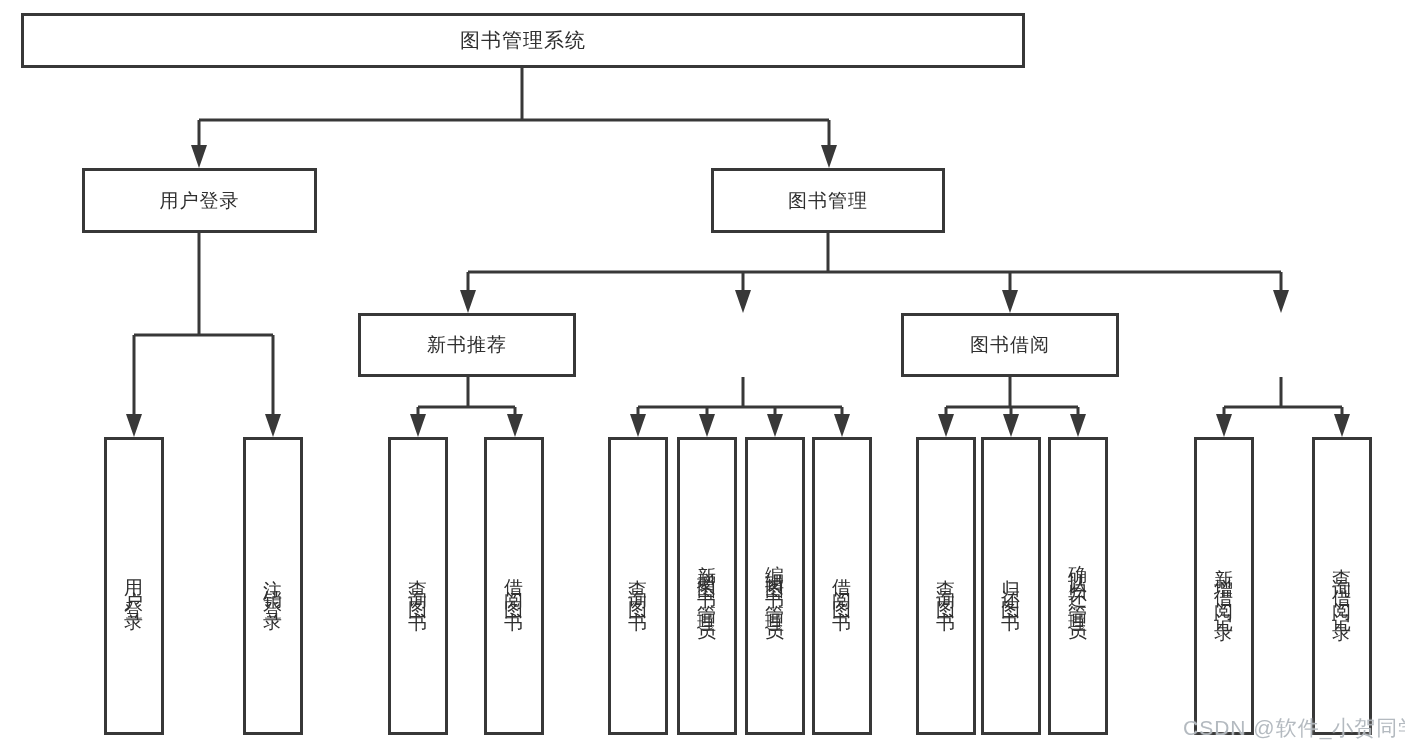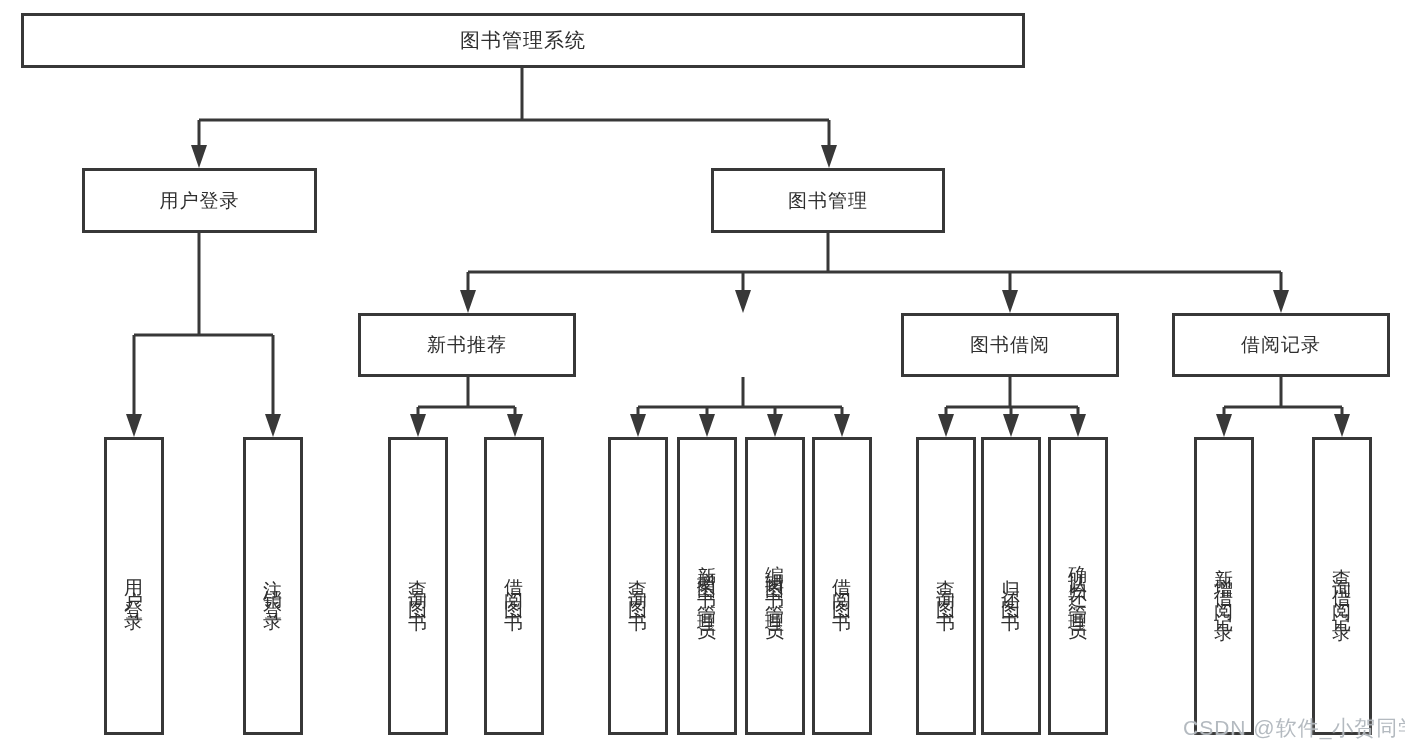--- a/index.html
+++ b/index.html
@@ -145,23 +145,20 @@
   <div class="box lv3 lv3-a">
     <span class="h-label">新书推荐</span>
   </div>
 
   <div class="box lv2-b">
     <span class="h-label">图书管理</span>
   </div>
   <div class="box lv3 lv3-c">
     <span class="h-label">图书借阅</span>
   </div>
-  <div class="box lv3 lv3-d">
-    <span class="h-label">借阅记录</span>
-  </div>
 
   <div class="box leaf leaf-1">
     <span class="v-label">用户登录</span>
   </div>
   <div class="box leaf leaf-2">
     <span class="v-label">注销登录</span>
   </div>
   <div class="box leaf leaf-3">
     <span class="v-label">查询图书</span>
   </div>

